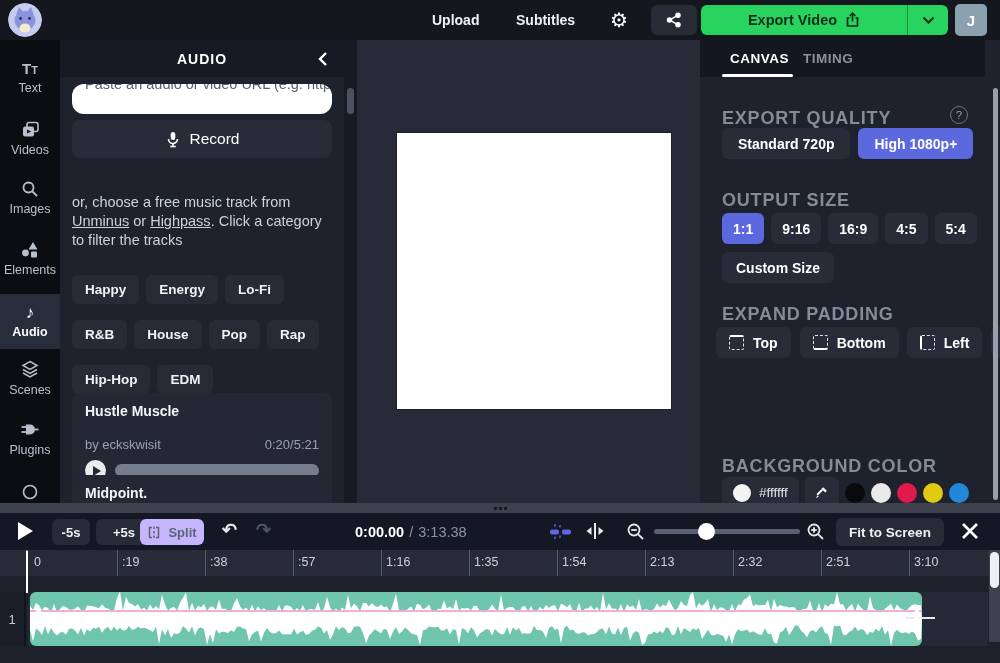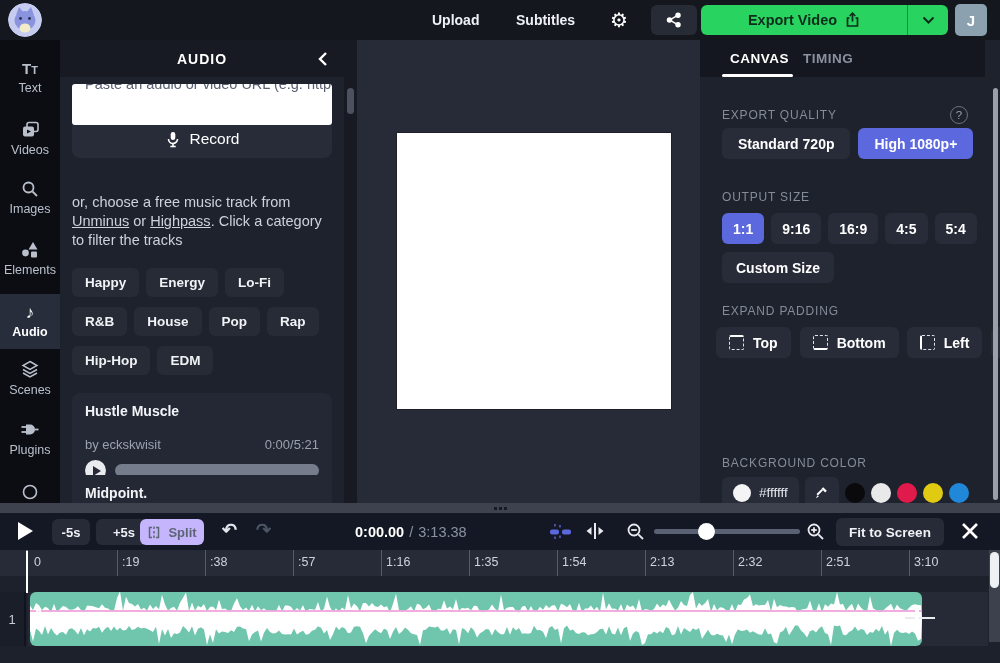--- a/index.html
+++ b/index.html
@@ -26,26 +26,26 @@
   .snav{position:absolute;left:0;width:60px;display:flex;flex-direction:column;align-items:center;gap:4px;color:#b9c0cc;cursor:pointer}
   .snav .lbl{font-size:12.5px}
   .snav.active{width:60px;padding:10px 0;background:#272d3b;color:#fff}
   .snav svg{display:block}
 
   
   #audio-panel{position:absolute;left:60px;top:40px;width:284px;height:463px;background:#1e222c;overflow:hidden}
   #audio-head{position:absolute;left:0;top:0;width:284px;height:37px;background:#171a23;display:flex;align-items:center;justify-content:center;z-index:4}
   #audio-head .ttl{font-size:14px;font-weight:700;letter-spacing:1px;color:#fff}
   #collapse{position:absolute;right:10px;top:8px;width:22px;height:22px;display:flex;align-items:center;justify-content:center}
-  #url-box{position:absolute;left:12px;top:44px;height:41px;right:12px;background:#fff;border-radius:3px;overflow:hidden;z-index:2}
+  #url-box{position:absolute;left:12px;top:44px;height:30px;right:12px;background:#fff;border-radius:12px;overflow:hidden;z-index:2}
   #url-box .ph{position:absolute;top:-8px;left:13px;font-size:14.5px;color:#596070;white-space:nowrap}
   #record-btn{position:absolute;left:12px;right:12px;top:80px;height:38px;background:#272c38;border-radius:8px;display:flex;align-items:center;justify-content:center;gap:9px;font-size:15.5px;color:#fff;cursor:pointer}
   #audio-desc{position:absolute;left:12px;right:10px;top:153px;font-size:14.5px;line-height:1.32;color:#ccd2dc}
   #audio-desc a{color:#ccd2dc;text-decoration:underline;cursor:pointer}
-  #chips{position:absolute;left:12px;right:12px;top:228px;display:flex;flex-wrap:wrap;gap:10px 7px}
+  #chips{position:absolute;left:12px;right:12px;top:235px;display:flex;flex-wrap:wrap;gap:16px 7px}
   .chip{background:#262b36;border-radius:6px;padding:7px 13px;font-size:13.5px;font-weight:600;color:#f0f2f5;cursor:pointer}
   .track-card{position:absolute;left:12px;right:12px;background:#242834;border-radius:8px;padding:10px 13px}
   .track-card .t{font-size:14px;font-weight:700;color:#f2f4f7}
   .track-card .row2{display:flex;justify-content:space-between;margin-top:18px;font-size:13px;color:#9aa1ae}
   .track-card .row3{display:flex;align-items:center;gap:9px;margin-top:8px}
   .playc{width:21px;height:21px;border-radius:50%;background:#e9ebef;display:flex;align-items:center;justify-content:center;flex:none;cursor:pointer}
   .playc .tri{width:0;height:0;border-left:8px solid #262a36;border-top:5px solid transparent;border-bottom:5px solid transparent;margin-left:2px}
   .pbar{flex:1;height:13px;border-radius:7px;background:#757c8c;cursor:pointer}
   #panel-gutter{position:absolute;left:344px;top:40px;width:13px;height:463px;background:#171a23}
   #panel-scroll{position:absolute;left:3px;top:48px;width:7px;height:26px;border-radius:4px;background:#4b515e}
@@ -54,21 +54,21 @@
   #stage{position:absolute;left:357px;top:40px;width:343px;height:463px;background:#272b37}
   #canvas{position:absolute;left:40px;top:93px;width:274px;height:276px;background:#ffffff;box-shadow:0 0 0 1px rgba(0,0,0,.25)}
 
   
   #rpanel{position:absolute;left:700px;top:40px;width:300px;height:463px;background:#1e222c;overflow:hidden}
   #rtabs{position:absolute;left:0;top:0;width:285px;height:37px;background:#14171f}
   .rtab{position:absolute;top:0;height:37px;display:flex;align-items:center;font-size:13.5px;font-weight:700;letter-spacing:.5px;cursor:pointer}
   #tab-canvas{left:30px;color:#fff}
   #tab-timing{left:103px;color:#8a91a0}
   #tab-underline{position:absolute;left:22px;top:34px;width:71px;height:3px;background:#fff;border-radius:2px}
-  .seclbl{position:absolute;left:22px;font-size:12px;font-weight:400;letter-spacing:.8px;color:#848b99}
+  .seclbl{position:absolute;left:22px;font-size:18px;font-weight:700;letter-spacing:.8px;color:#848b99}
   .btn-dark{background:#272c38;border-radius:6px;color:#fff;font-size:14px;font-weight:600;display:inline-flex;align-items:center;justify-content:center;cursor:pointer}
   .btn-sel{background:#5c68de}
   #quality-row{position:absolute;left:22px;top:88px;display:flex;gap:8px}
   #quality-row .btn-dark{height:31px;padding:0 16px}
   #ratio-row{position:absolute;left:22px;top:173px;display:flex;gap:7px}
   #ratio-row .btn-dark{height:31px;padding:0 11px}
   #custom-size{position:absolute;left:22px;top:212px;height:31px;padding:0 14px}
   #pad-rows{position:absolute;left:16px;top:287px;display:flex;flex-direction:row;gap:8px;align-items:flex-start}
   .pad-row{display:flex;gap:9px}
   .pad-btn{height:31px;padding:0 13px;gap:9px}
@@ -279,21 +279,21 @@
       <span class="chip">House</span>
       <span class="chip">Pop</span>
       <span class="chip">Rap</span>
       <span class="chip">Hip-Hop</span>
       <span class="chip">EDM</span>
     </div>
     <div class="track-card" style="top:353px">
       <div class="t">Hustle Muscle</div>
       <div class="row2">
         <span>by eckskwisit</span>
-        <span>0:00/5:21</span>
+        <span>0:20/5:21</span>
       </div>
       <div class="row3">
         <span class="playc">
             <span class="tri"></span>
           </span>
         <span class="pbar"></span>
       </div>
     </div>
     <div class="track-card" style="top:435px">
       <div class="t">Midpoint.</div>

